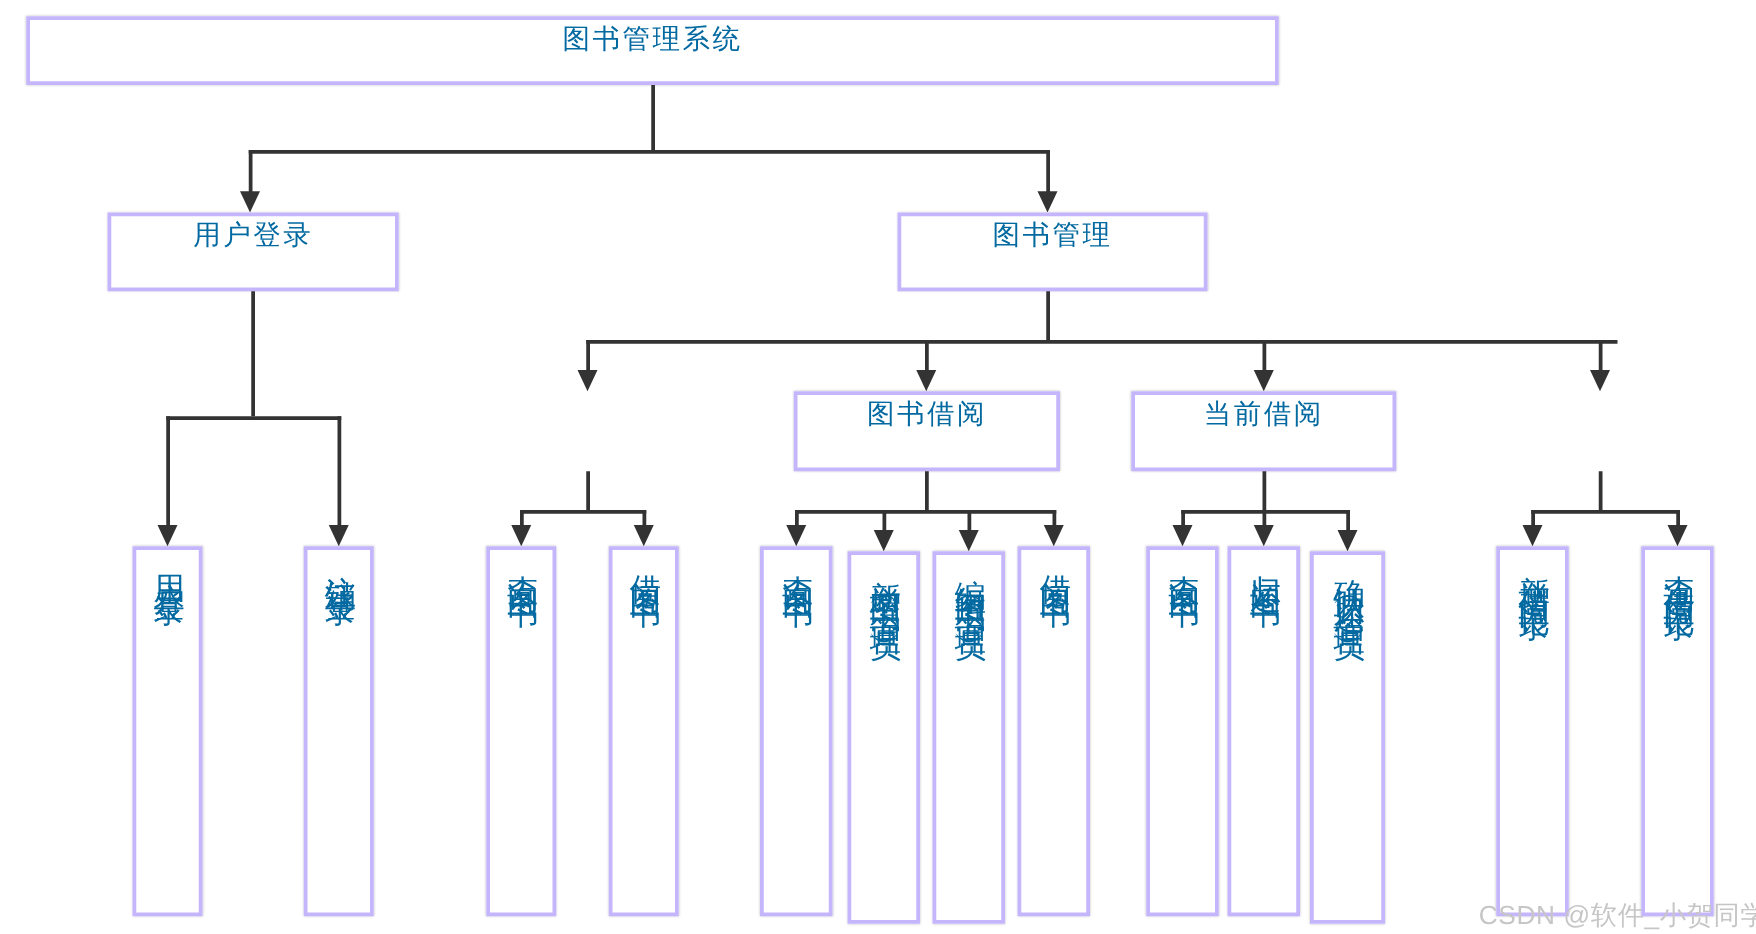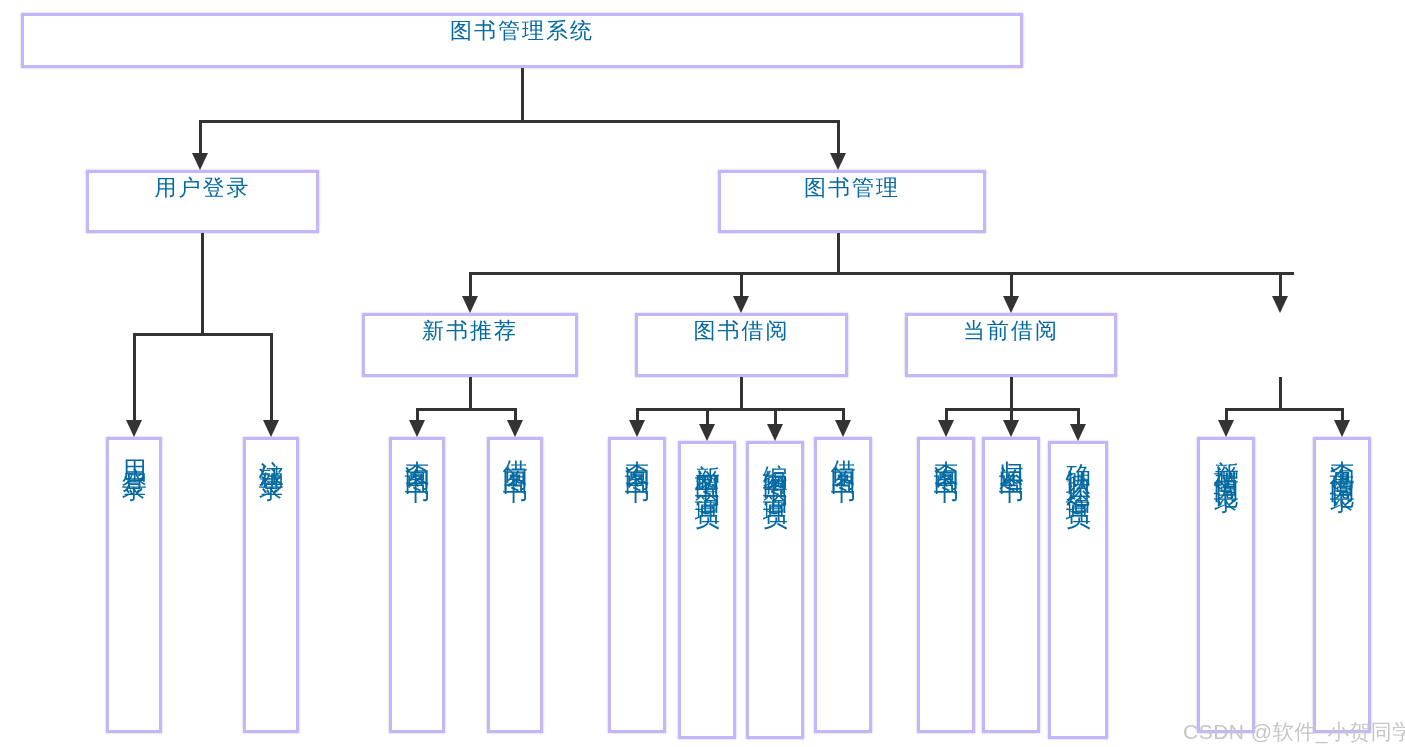--- a/index.html
+++ b/index.html
@@ -72,21 +72,21 @@
   <div class="vline" style="left:520.5px; top:68px; height:52px;"></div>
   <div class="hline" style="left:198.5px; top:120px; width:641px;"></div>
   <div class="vline" style="left:198.5px; top:120px; height:34px;"></div>
   <div class="arrow" style="left:192px; top:153px;"></div>
   <div class="vline" style="left:836.5px; top:120px; height:34px;"></div>
   <div class="arrow" style="left:830px; top:153px;"></div>
 
   <div class="box" style="left:86px; top:170px; width:233px; height:63px;">
     <span class="h-label">用户登录</span>
   </div>
-  <div class="box" style="left:718px; top:170px; width:268px; height:63px;">
+  <div class="box" style="left:718px; top:170px; width:248px; height:63px;">
     <span class="h-label">图书管理</span>
   </div>
 
   <div class="vline" style="left:200.5px; top:233px; height:100px;"></div>
   <div class="hline" style="left:132.5px; top:333px; width:140px;"></div>
   <div class="vline" style="left:132.5px; top:333px; height:87px;"></div>
   <div class="arrow" style="left:126px; top:420px;"></div>
   <div class="vline" style="left:269.5px; top:333px; height:87px;"></div>
   <div class="arrow" style="left:263px; top:420px;"></div>
 
@@ -94,23 +94,20 @@
   <div class="hline" style="left:468.5px; top:272px; width:825px;"></div>
   <div class="vline" style="left:468.5px; top:272px; height:24px;"></div>
   <div class="arrow" style="left:462px; top:296px;"></div>
   <div class="vline" style="left:739.5px; top:272px; height:24px;"></div>
   <div class="arrow" style="left:733px; top:296px;"></div>
   <div class="vline" style="left:1009.5px; top:272px; height:24px;"></div>
   <div class="arrow" style="left:1003px; top:296px;"></div>
   <div class="vline" style="left:1278.5px; top:272px; height:24px;"></div>
   <div class="arrow" style="left:1272px; top:296px;"></div>
 
-  <div class="box" style="left:362px; top:313px; width:216px; height:64px;">
-    <span class="h-label">新书推荐</span>
-  </div>
   <div class="box" style="left:905px; top:313px; width:212px; height:64px;">
     <span class="h-label">当前借阅</span>
   </div>
   <div class="box" style="left:635px; top:313px; width:213px; height:64px;">
     <span class="h-label">图书借阅</span>
   </div>
 
   <div class="vline" style="left:468.5px; top:377px; height:31px;"></div>
   <div class="hline" style="left:415.5px; top:408px; width:101px;"></div>
   <div class="vline" style="left:415.5px; top:408px; height:12px;"></div>

